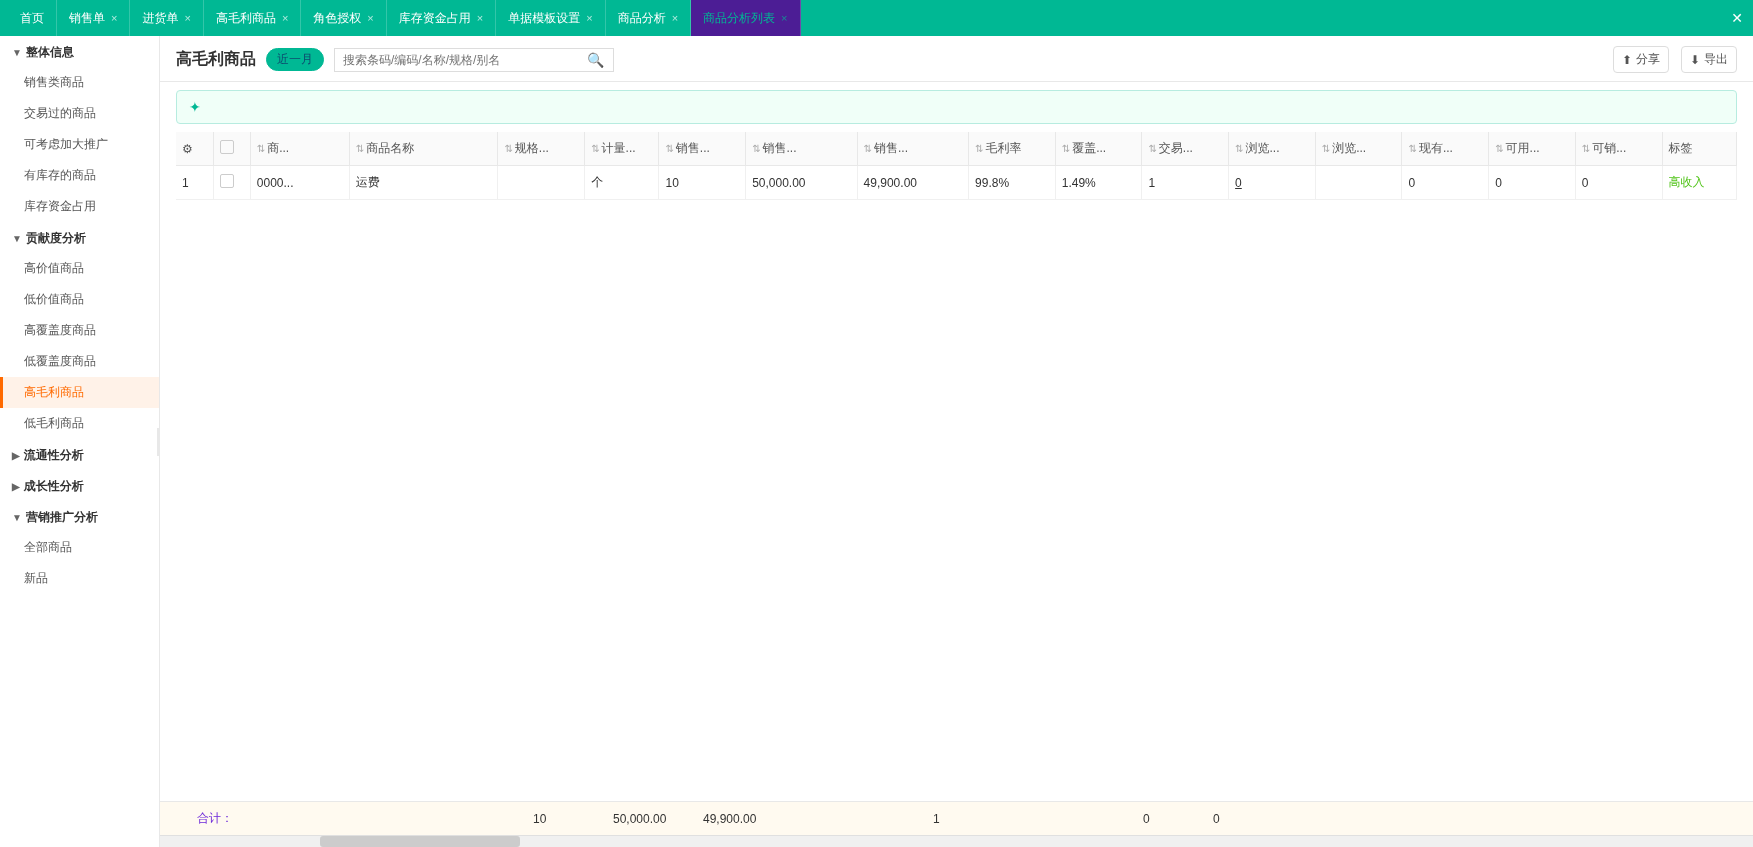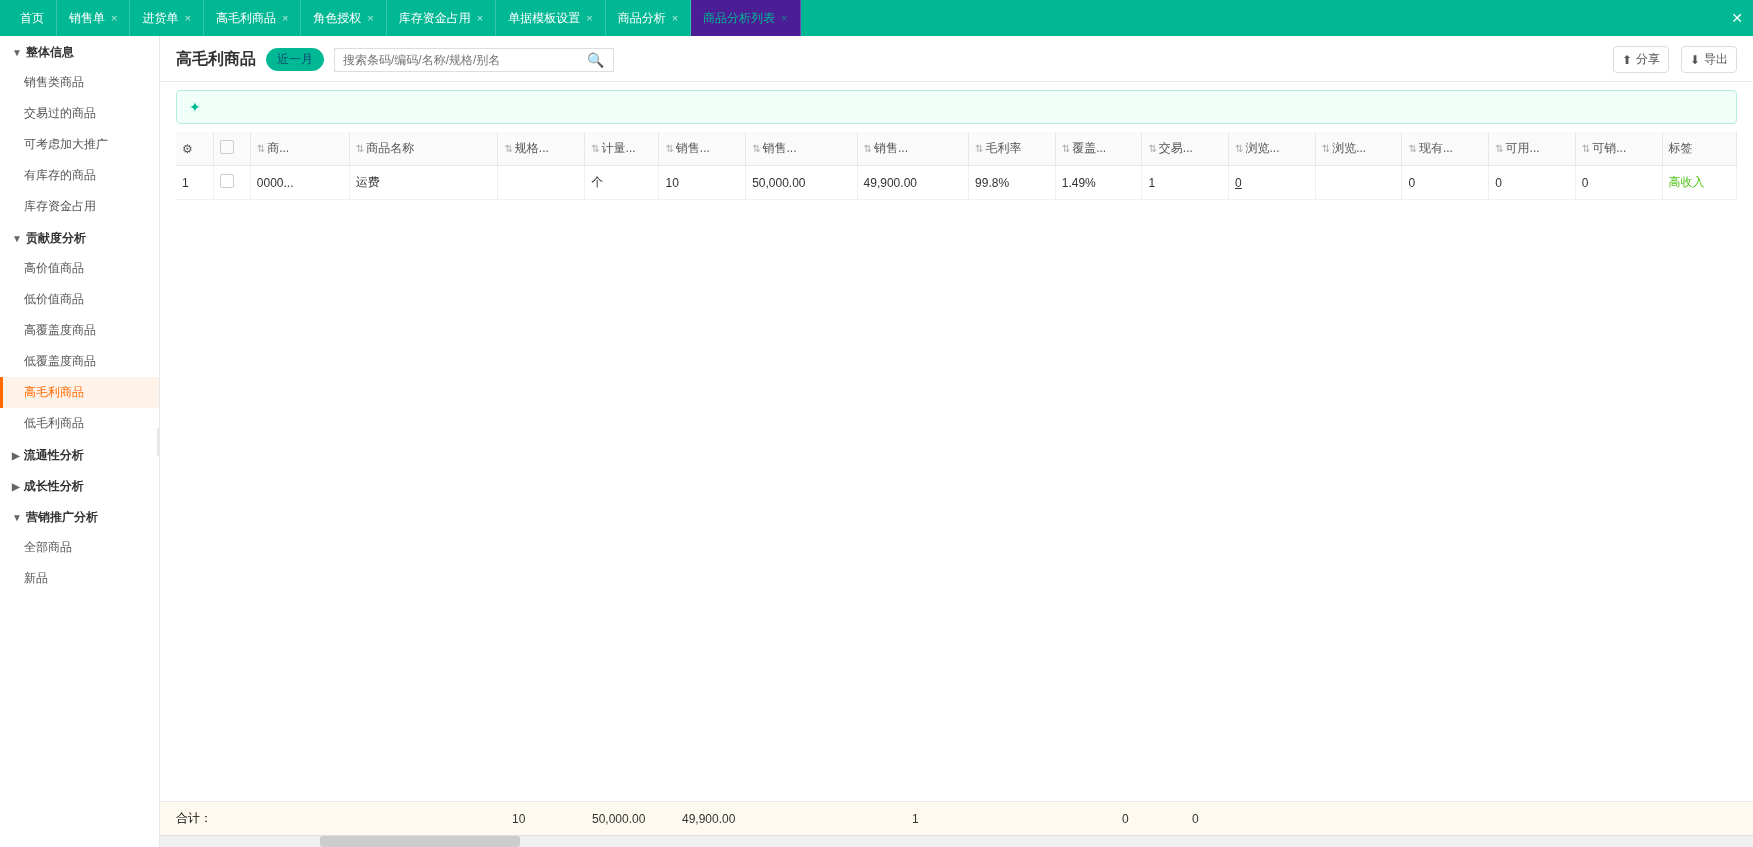--- a/index.html
+++ b/index.html
@@ -240,23 +240,24 @@
     
     .footer-totals {
       background: #fffaf0;
       border-top: 1px solid #e8e8e8;
       padding: 8px 16px;
       display: flex;
       align-items: center;
       gap: 0;
     }
     .footer-total-label {
-      color: #000000;
+      color: #6d28d9;
       font-size: 12px;
       width: 60px;
+      margin-left: 21px;
     }
     .footer-cells {
       display: flex;
       flex: 1;
     }
     .footer-cell {
       padding: 0 6px;
       color: #333;
       font-size: 12px;
       min-width: 80px;

